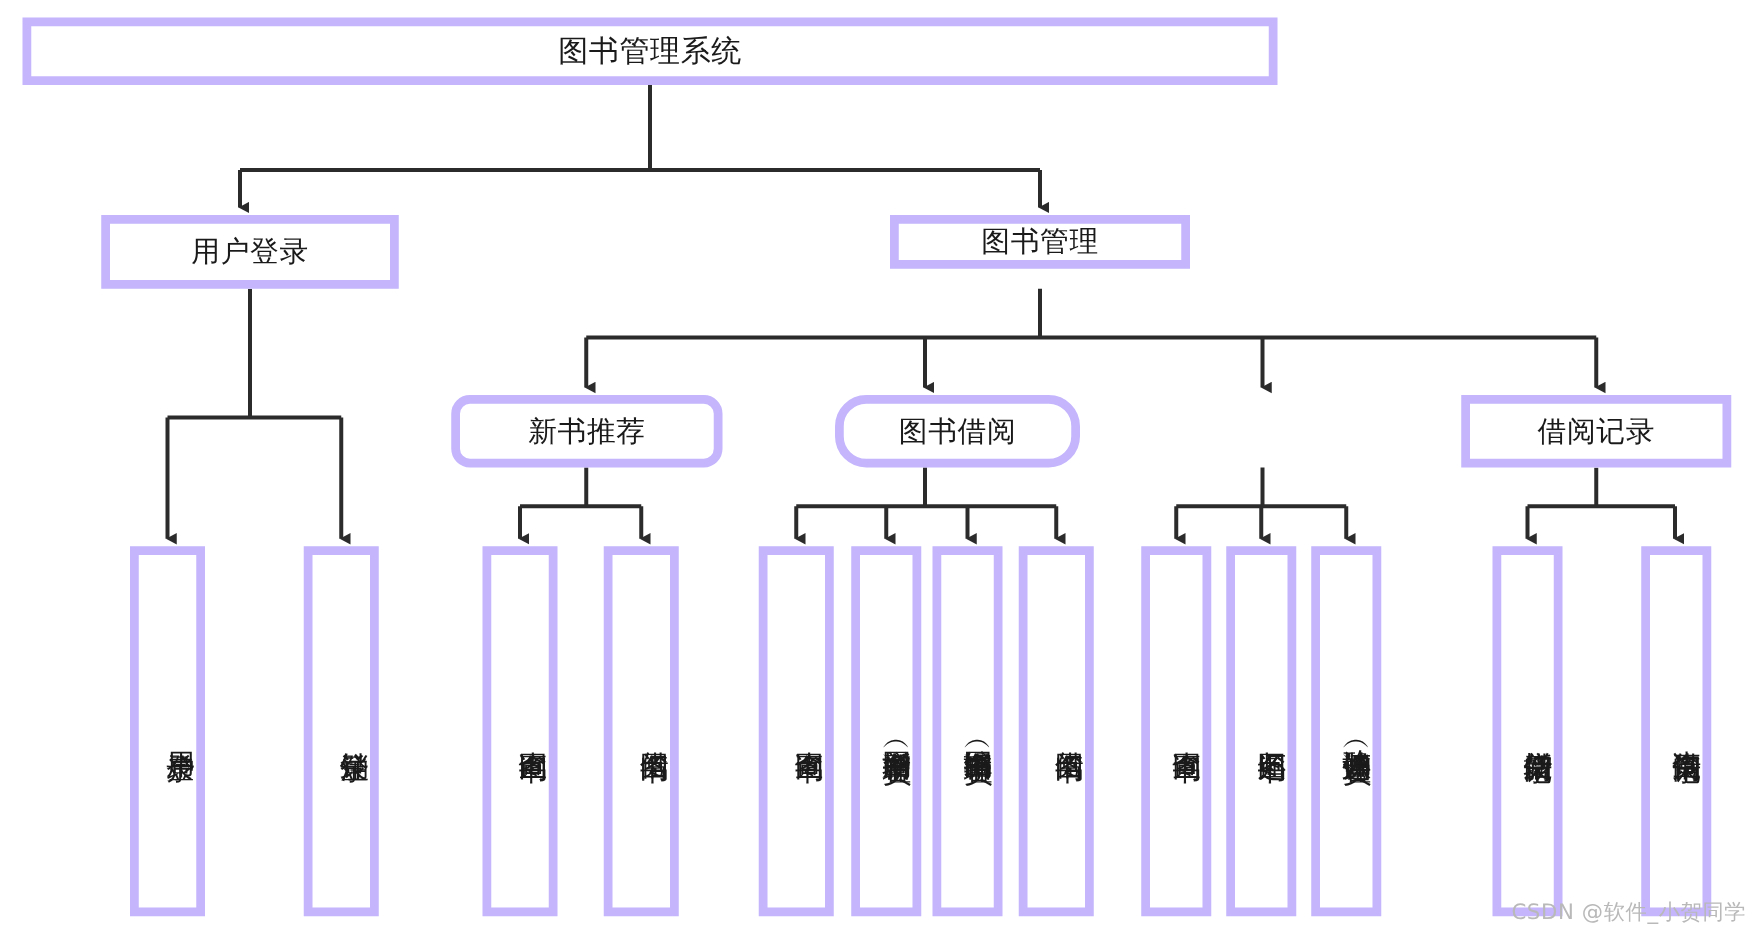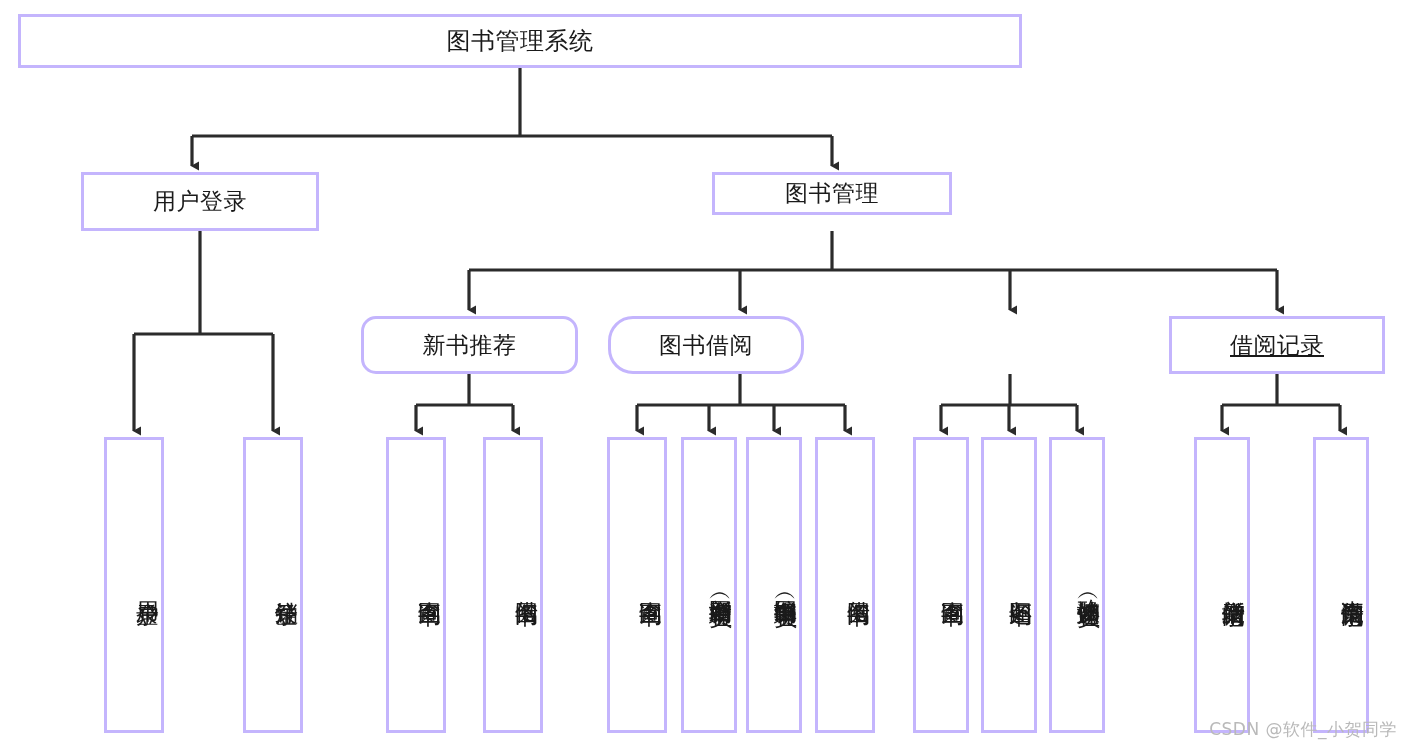--- a/index.html
+++ b/index.html
@@ -21,21 +21,21 @@
     position: absolute;
     left: 0;
     top: 0;
     width: 1405px;
     height: 747px;
     pointer-events: none;
   }
   .node {
     position: absolute;
     box-sizing: border-box;
-    border: 3px solid #c4b5fd;
+    border: 7px solid #c4b5fd;
     background: #ffffff;
     display: flex;
     align-items: center;
     justify-content: center;
     color: #1a1a1a;
   }
   .node.horiz {
     font-size: 23px;
     letter-spacing: 0.5px;
   }
@@ -129,24 +129,24 @@
   <div class="node horiz" style="left:81px; top:172px; width:238px; height:59px;">
     <span>用户登录</span>
   </div>
   <div class="node horiz" style="left:712px; top:172px; width:240px; height:43px;">
     <span>图书管理</span>
   </div>
 
   <div class="node horiz" style="left:361px; top:316px; width:217px; height:58px;border-radius:15px;">
     <span>新书推荐</span>
   </div>
-  <div class="node horiz" style="left:608px; top:316px; width:196px; height:58px;border-radius:25px;">
+  <div class="node horiz" style="left:668px; top:316px; width:196px; height:58px;border-radius:25px;">
     <span>图书借阅</span>
   </div>
-  <div class="node horiz" style="left:1169px; top:316px; width:216px; height:58px;text-decoration:underline;">
+  <div class="node horiz" style="left:1169px; top:316px; width:216px; height:58px;">
     <span>借阅记录</span>
   </div>
 
   <div class="node vert" style="left:104px; top:437px; width:60px; height:296px;">
     <span class="vtext">用户登录</span>
   </div>
   <div class="node vert" style="left:243px; top:437px; width:60px; height:296px;">
     <span class="vtext">注销登录</span>
   </div>
 

